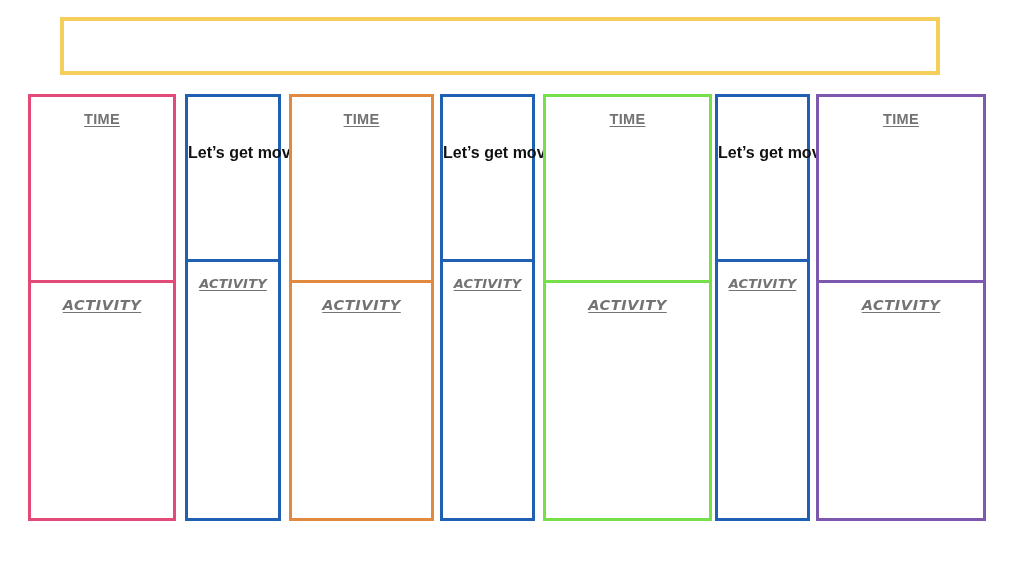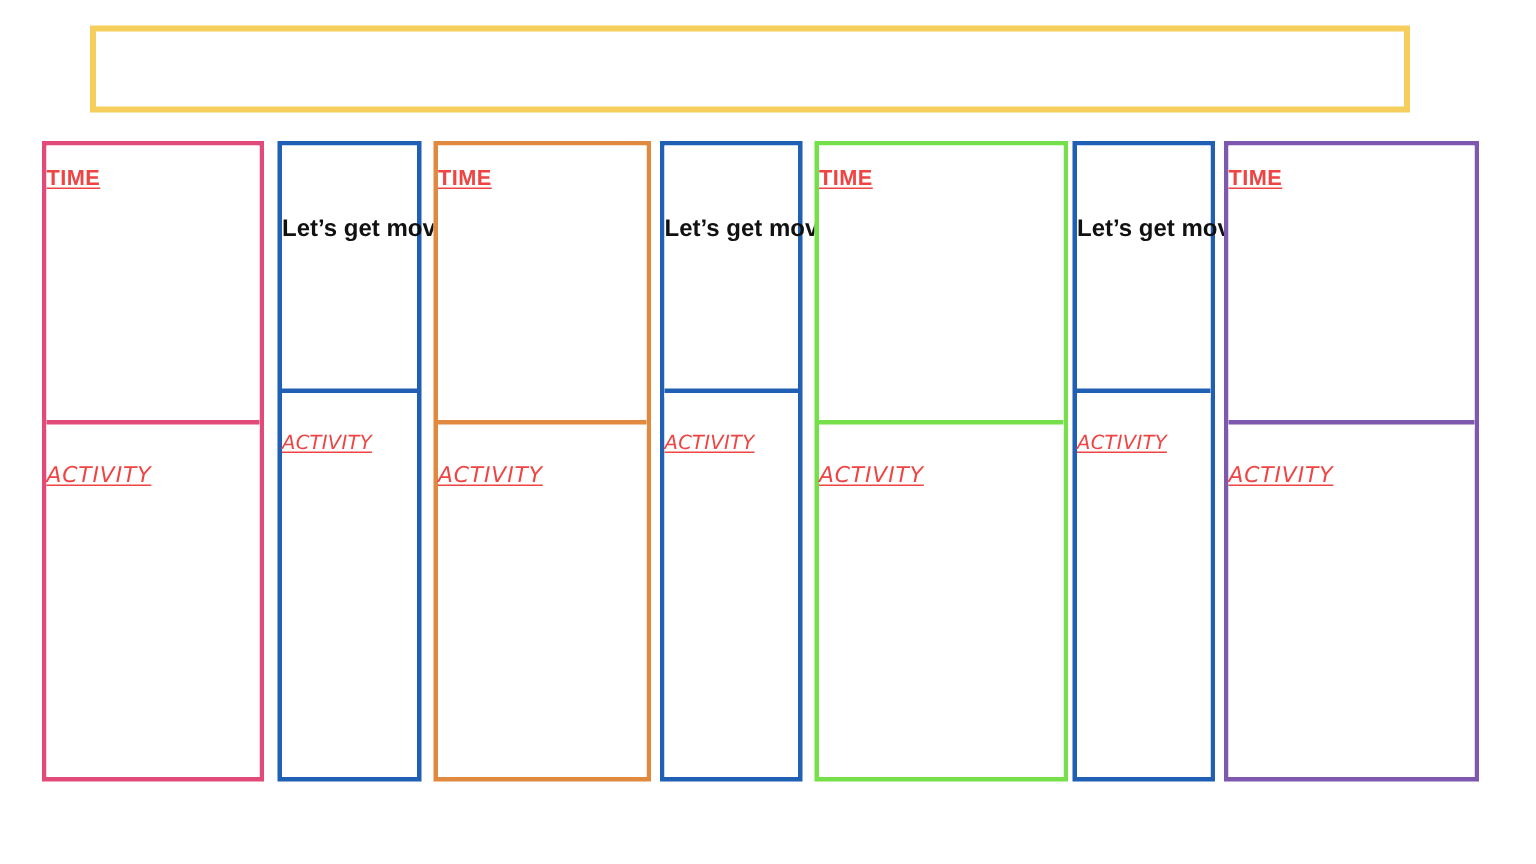--- a/index.html
+++ b/index.html
@@ -58,42 +58,42 @@
   .card .pane-top {
     top: 0;
   }
   .card .pane-bottom {
     bottom: 0;
   }
 
   
   .hdr {
     display: block;
+    text-align: center;
     white-space: pre;
-    color: #ef4444;
+    color: #737373;
   }
   .hdr-time {
     font-family: "Liberation Sans", sans-serif;
     font-weight: bold;
     font-size: 14.5px;
     letter-spacing: 0.3px;
     text-decoration: underline;
     text-underline-offset: 2px;
     padding-top: 14px;
   }
   .hdr-activity {
     font-family: "DejaVu Sans", sans-serif;
-    font-weight: normal;
+    font-weight: bold;
     font-style: italic;
     font-size: 14.5px;
     letter-spacing: 0.6px;
     text-decoration: underline;
     text-underline-offset: 2px;
     padding-top: 14px;
-    margin-top: 12px;
   }
   .hdr-activity.small {
     font-size: 13px;
     letter-spacing: 0.2px;
   }
   .hdr-slogan {
     font-family: "Liberation Sans", sans-serif;
     font-weight: bold;
     font-size: 16px;
     line-height: 1.25;

